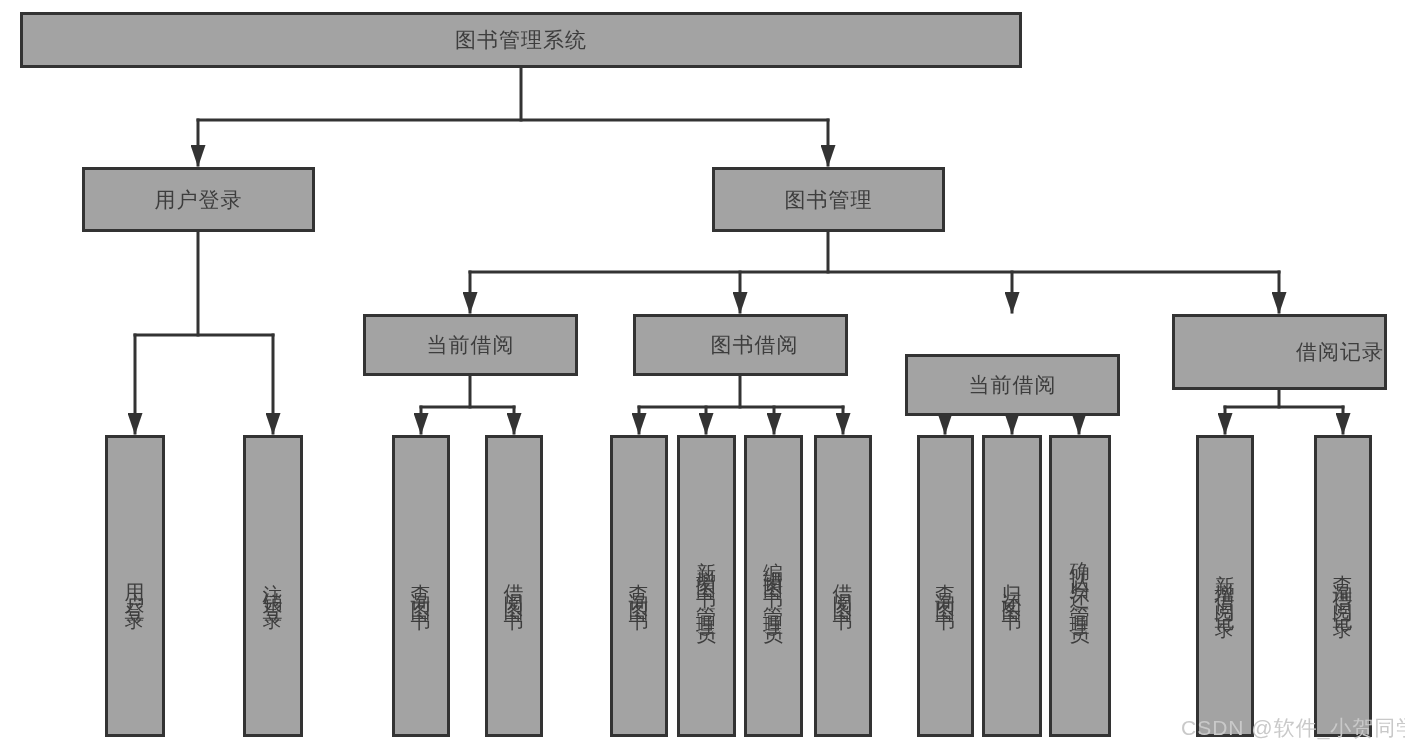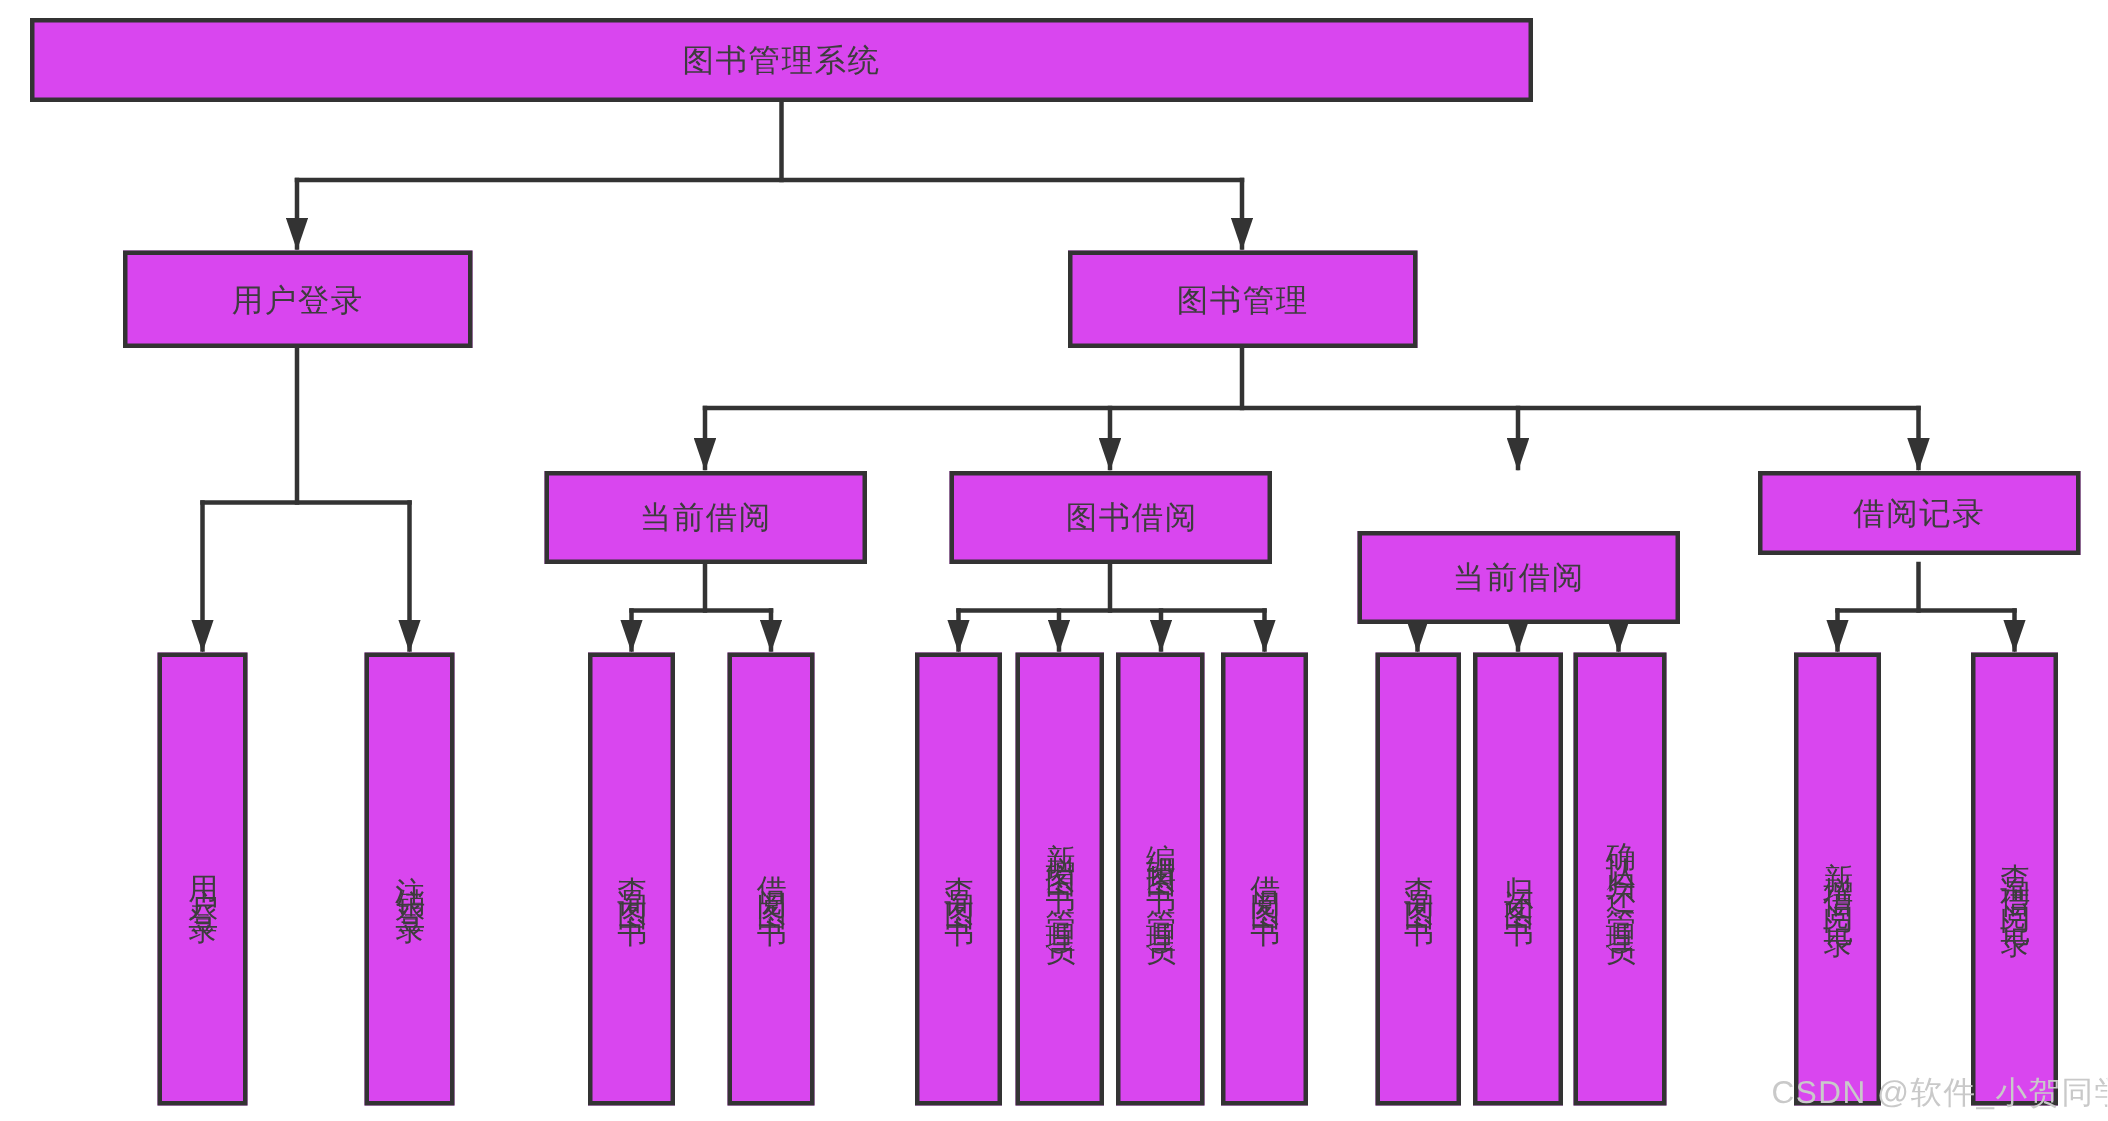--- a/index.html
+++ b/index.html
@@ -13,21 +13,21 @@
   }
   .wires {
     position: absolute;
     left: 0; top: 0;
     z-index: 1;
   }
   .node {
     position: absolute;
     box-sizing: border-box;
     border: 3px solid #333333;
-    background: #d946ef;
+    background: #a3a3a3;
     display: flex;
     align-items: center;
     justify-content: center;
     color: #3d3d3d;
     font-size: 21px;
     letter-spacing: 1px;
     z-index: 2;
   }
   .node .vlabel {
     writing-mode: vertical-rl;
@@ -115,21 +115,21 @@
 
   <div class="node" style="left:363px; top:314px; width:215px; height:62px;">
     <span>当前借阅</span>
   </div>
   <div class="node" style="left:633px; top:314px; width:215px; height:62px;padding-left:28px;">
     <span>图书借阅</span>
   </div>
   <div class="node" style="left:905px; top:314px; width:215px; height:62px;margin-top:40px;">
     <span>当前借阅</span>
   </div>
-  <div class="node" style="left:1172px; top:314px; width:215px; height:56px;">
+  <div class="node" style="left:1172px; top:314px; width:215px; height:76px;justify-content:flex-end;">
     <span>借阅记录</span>
   </div>
 
   <div class="node" style="left:105px; top:435px; width:60px; height:302px;">
     <span class="vlabel">用户登录</span>
   </div>
   <div class="node" style="left:243px; top:435px; width:60px; height:302px;">
     <span class="vlabel">注销登录</span>
   </div>
 

